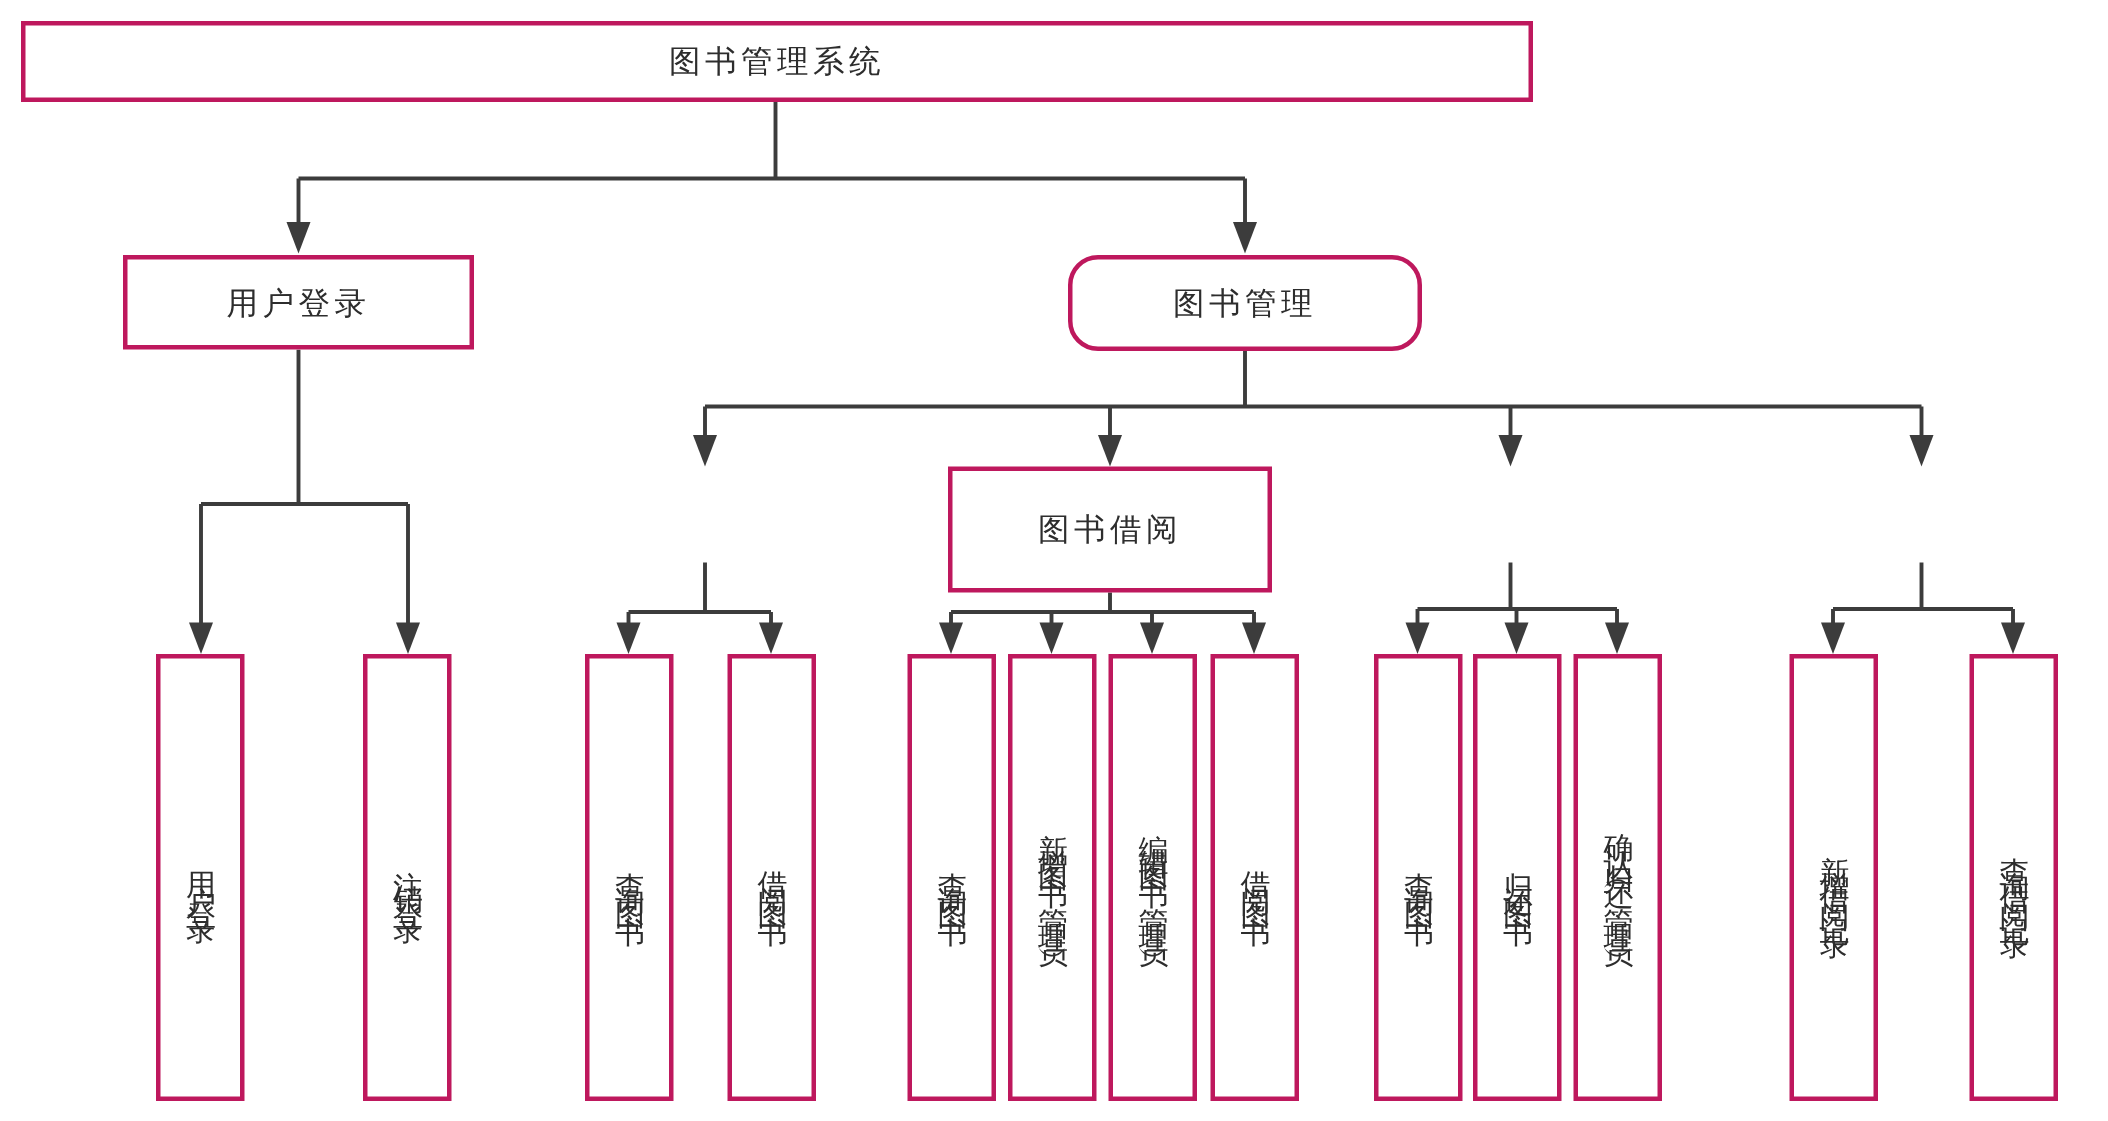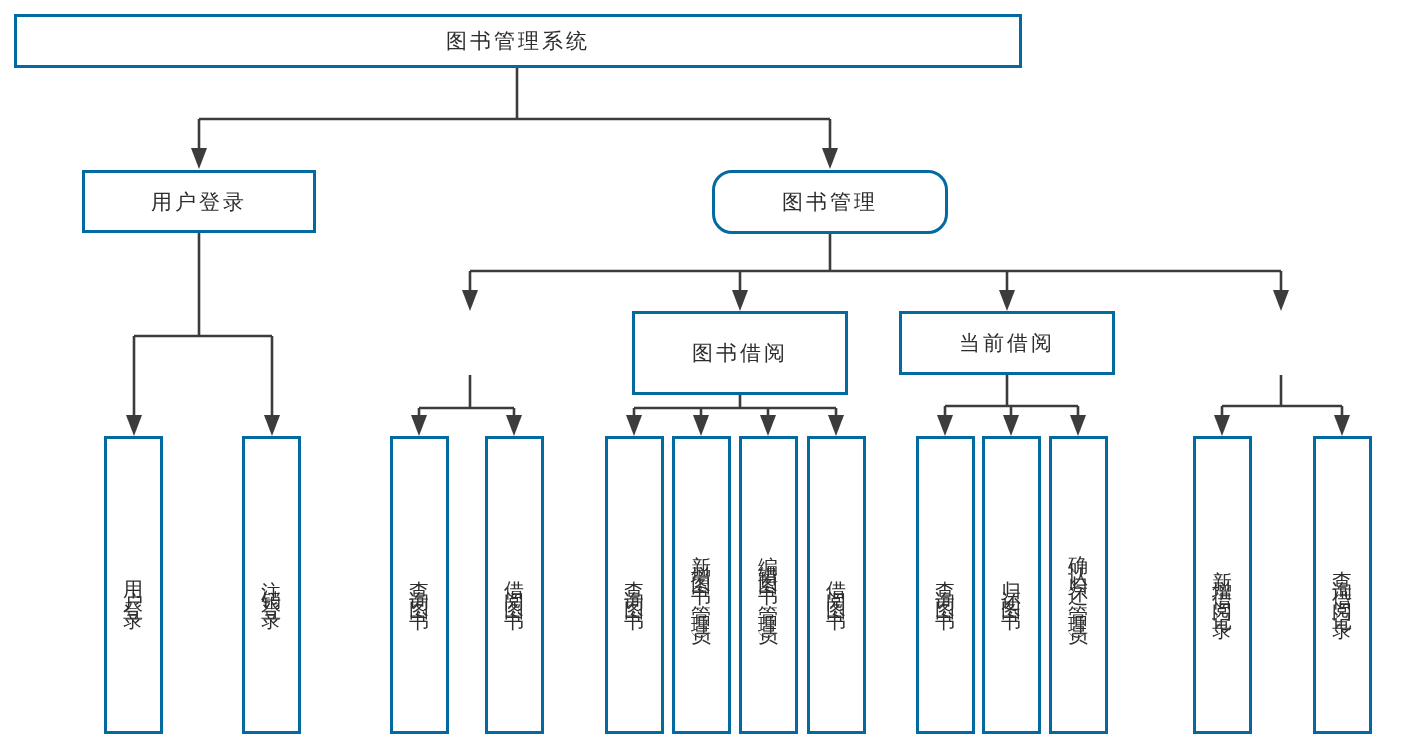--- a/index.html
+++ b/index.html
@@ -8,21 +8,21 @@
     width:1405px;height:747px;
     background:#ffffff;
     font-family:"Liberation Sans", sans-serif;
     overflow:hidden;
   }
   #wires{position:absolute;left:0;top:0;width:1405px;height:747px;}
   .box{
     position:absolute;
     box-sizing:border-box;
     background:#ffffff;
-    border:3px solid #0369a1;
+    border:3px solid #be185d;
     display:flex;align-items:center;justify-content:center;
     color:#2d2d2d;
     text-align:center;
     z-index:2;
   }
   .h{font-size:21px;letter-spacing:3px;}
   .v{
     writing-mode:vertical-rl;
     text-orientation:mixed;
     font-size:20px;
@@ -110,21 +110,20 @@
       <polygon points="1334,415 1350,415 1342,436"></polygon>
     </g>
   </svg>
 
   <div class="box h" style="left:14px;top:14px;width:1008px;height:54px;">图书管理系统</div>
 
   <div class="box h" style="left:82px;top:170px;width:234px;height:63px;">用户登录</div>
   <div class="box h" style="left:712px;top:170px;width:236px;height:64px;border-radius:20px;">图书管理</div>
 
   <div class="box h" style="left:632px;top:311px;width:216px;height:84px;">图书借阅</div>
-  <div class="box h" style="left:899px;top:311px;width:216px;height:64px;">当前借阅</div>
 
   <div class="box v" style="left:104px;top:436px;width:59px;height:298px;">用户登录</div>
   <div class="box v" style="left:242px;top:436px;width:59px;height:298px;">注销登录</div>
 
   <div class="box v" style="left:390px;top:436px;width:59px;height:298px;">查询图书</div>
   <div class="box v" style="left:485px;top:436px;width:59px;height:298px;">借阅图书</div>
 
   <div class="box v" style="left:605px;top:436px;width:59px;height:298px;">查询图书</div>
   <div class="box v" style="left:672px;top:436px;width:59px;height:298px;">新增图书（管理员）</div>
   <div class="box v" style="left:739px;top:436px;width:59px;height:298px;">编辑图书（管理员）</div>

